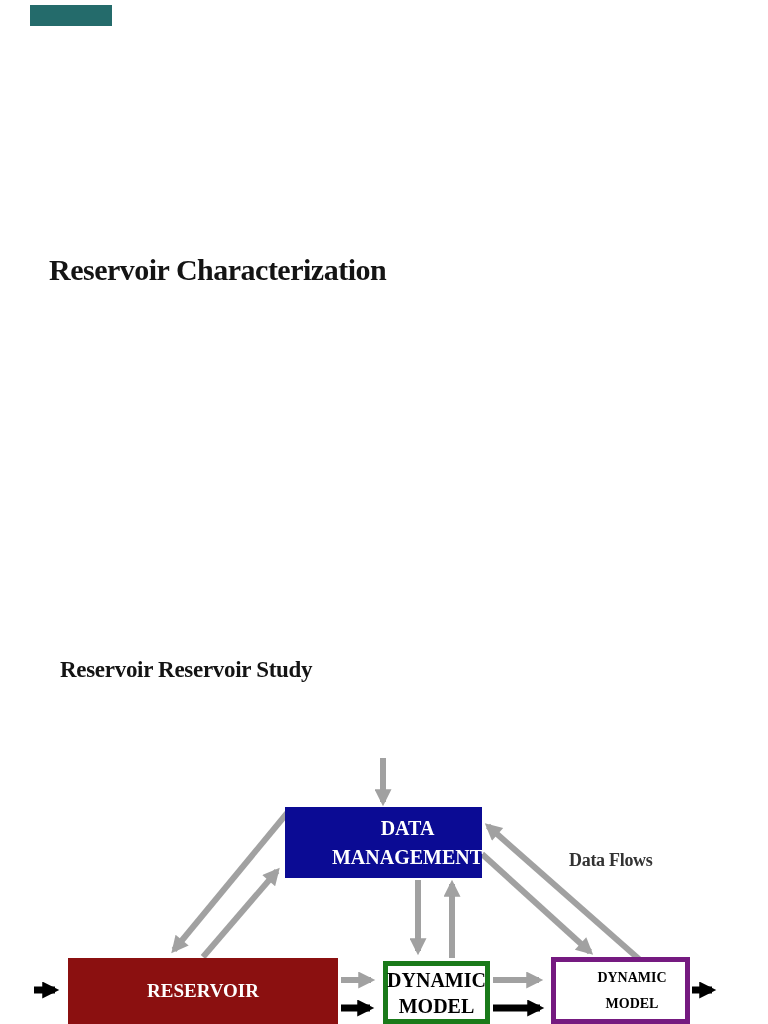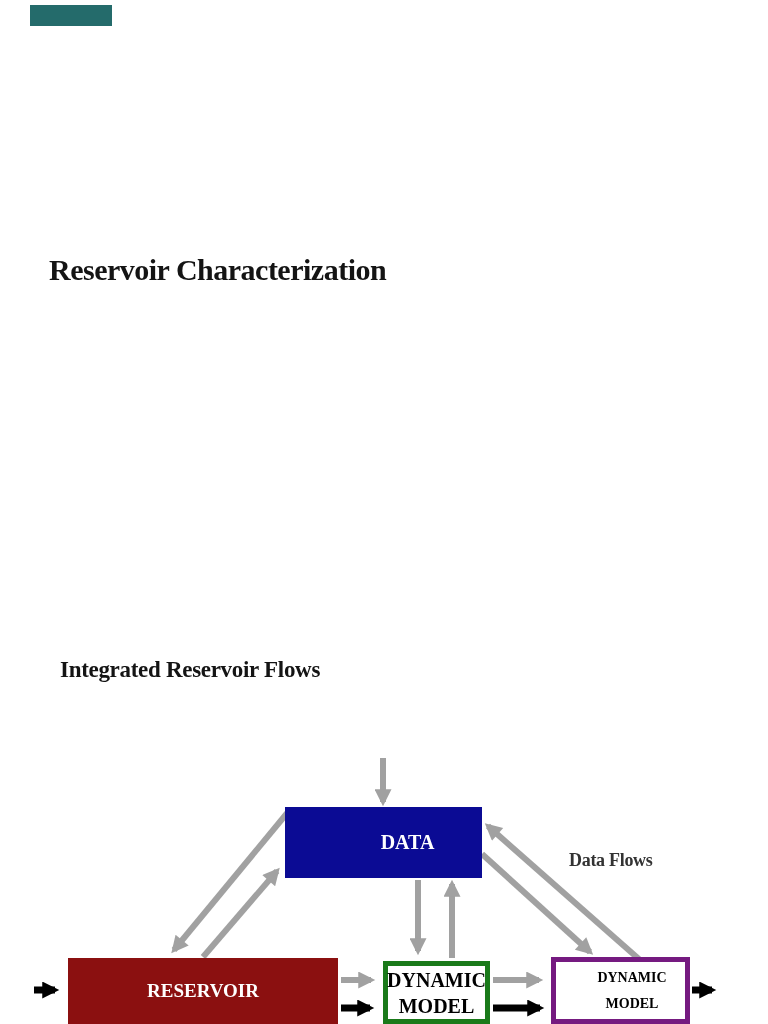--- a/index.html
+++ b/index.html
@@ -35,21 +35,21 @@
 </style>
 </head>
 <body>
 
 <div class="page">
 
   <div class="corner-mark" style="background-color: rgb(36, 107, 107);"></div>
 
   <h1 class="slide-title">Reservoir Characterization</h1>
 
-  <h2 class="section-title">Integrated Reservoir Flows</h2>
+  <h2 class="section-title">Reservoir Reservoir Study</h2>
 
   <div class="diagram">
 
     <svg class="arrows" viewBox="0 0 768 284" width="768" height="284">
       <defs>
         <marker id="arrow-gray" viewBox="0 0 12 12" refX="9" refY="6" markerWidth="21" markerHeight="17" orient="auto" markerUnits="userSpaceOnUse">
           <path d="M0,0 L12,6 L0,12 Z" style="fill: rgb(161, 161, 161);"></path>
         </marker>
         <marker id="arrow-black" viewBox="0 0 12 12" refX="9" refY="6" markerWidth="20" markerHeight="17" orient="auto" markerUnits="userSpaceOnUse">
           <path d="M0,0 L12,6 L0,12 Z" style="fill: rgb(0, 0, 0);"></path>
@@ -67,20 +67,21 @@
       <line x1="493" y1="240" x2="539" y2="240" stroke-width="6" marker-end="url(#arrow-gray)" style="stroke: rgb(161, 161, 161);"></line>
 
       <line x1="34" y1="250" x2="55" y2="250" stroke-width="7" marker-end="url(#arrow-black)" style="stroke: rgb(0, 0, 0);"></line>
       <line x1="341" y1="268" x2="370" y2="268" stroke-width="7" marker-end="url(#arrow-black)" style="stroke: rgb(0, 0, 0);"></line>
       <line x1="493" y1="268" x2="540" y2="268" stroke-width="7" marker-end="url(#arrow-black)" style="stroke: rgb(0, 0, 0);"></line>
       <line x1="692" y1="250" x2="712" y2="250" stroke-width="7" marker-end="url(#arrow-black)" style="stroke: rgb(0, 0, 0);"></line>
     </svg>
 
     <div class="dbox box-dm" style="background-color: rgb(11, 11, 148); color: rgb(255, 255, 255); padding-left: 48px;">
       <span>DATA</span>
+      <span>MANAGEMENT</span>
     </div>
 
     <div class="flows-label">Data Flows</div>
 
     <div class="dbox box-res" style="background-color: rgb(139, 16, 16); color: rgb(255, 255, 255);">
       <span>RESERVOIR</span>
     </div>
 
     <div class="dbox box-static" style="background-color: rgb(255, 255, 255); border-color: rgb(26, 122, 26); color: rgb(0, 0, 0);">
       <span>DYNAMIC</span>

